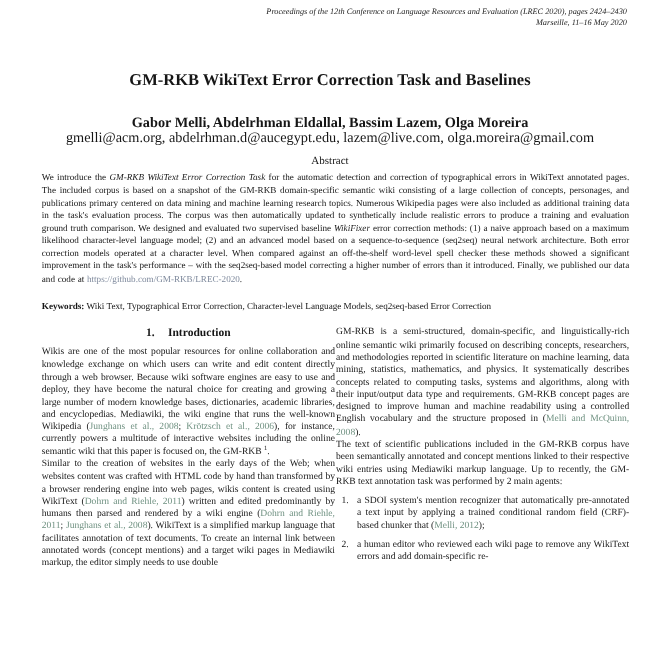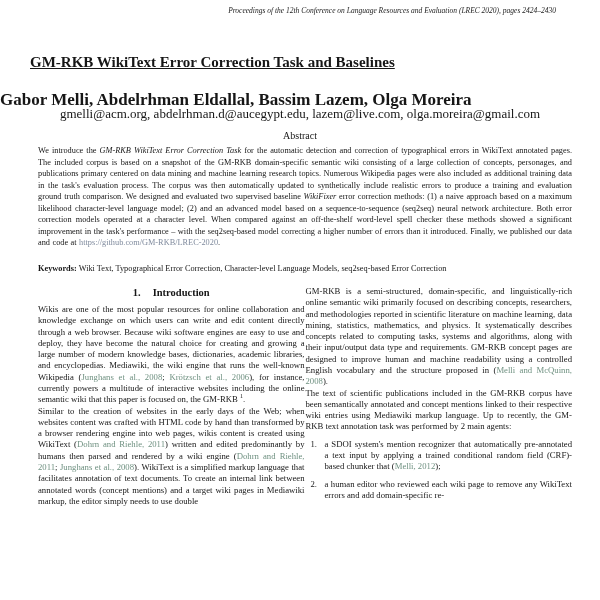--- a/index.html
+++ b/index.html
@@ -8,40 +8,39 @@
     width:600px;height:600px;
     background:#ffffff;
     overflow:hidden;
     box-sizing:border-box;
     font-family:"Liberation Serif","DejaVu Serif",serif;
     color:#161616;
     padding-top:6px;
   }
   
   .pdf-header{
-    margin-right:44px;
+    margin-right:30px;
     text-align:right;
     font-size:7.5px;
     line-height:10.4px;
     color:#222;
   }
   .pdf-header .it{font-style:italic;}
   
   .title{
     margin:37px 30px 0 30px;
-    text-align:left;
+    text-align:center;
     font-size:15px;
     font-weight:bold;
     line-height:18px;
-    text-decoration:underline;
   }
   .authors{
     margin-top:22px;
-    text-align:left;
-    font-size:17px;
+    text-align:center;
+    font-size:13px;
     font-weight:bold;
     line-height:14px;
   }
   .emails{
     margin-top:1px;
     text-align:center;
     font-size:13px;
     line-height:12px;
   }
   
@@ -103,20 +102,21 @@
   .run-url{color:var(--url-color,#7f8a9d);}
   sup.run-sup{font-size:6px;line-height:0;}
 </style>
 </head>
 <body>
 
 <div class="page">
 
   <div class="pdf-header">
     <div class="it">Proceedings of the 12th Conference on Language Resources and Evaluation (LREC 2020), pages 2424–2430</div>
+    <div class="it">Marseille, 11–16 May 2020</div>
   </div>
 
   <div class="title">GM-RKB WikiText Error Correction Task and Baselines</div>
 
   <div class="authors">Gabor Melli, Abdelrhman Eldallal, Bassim Lazem, Olga Moreira</div>
 
   <div class="emails">gmelli@acm.org, abdelrhman.d@aucegypt.edu, lazem@live.com, olga.moreira@gmail.com</div>
 
   <div class="abstract-heading">Abstract</div>
 

